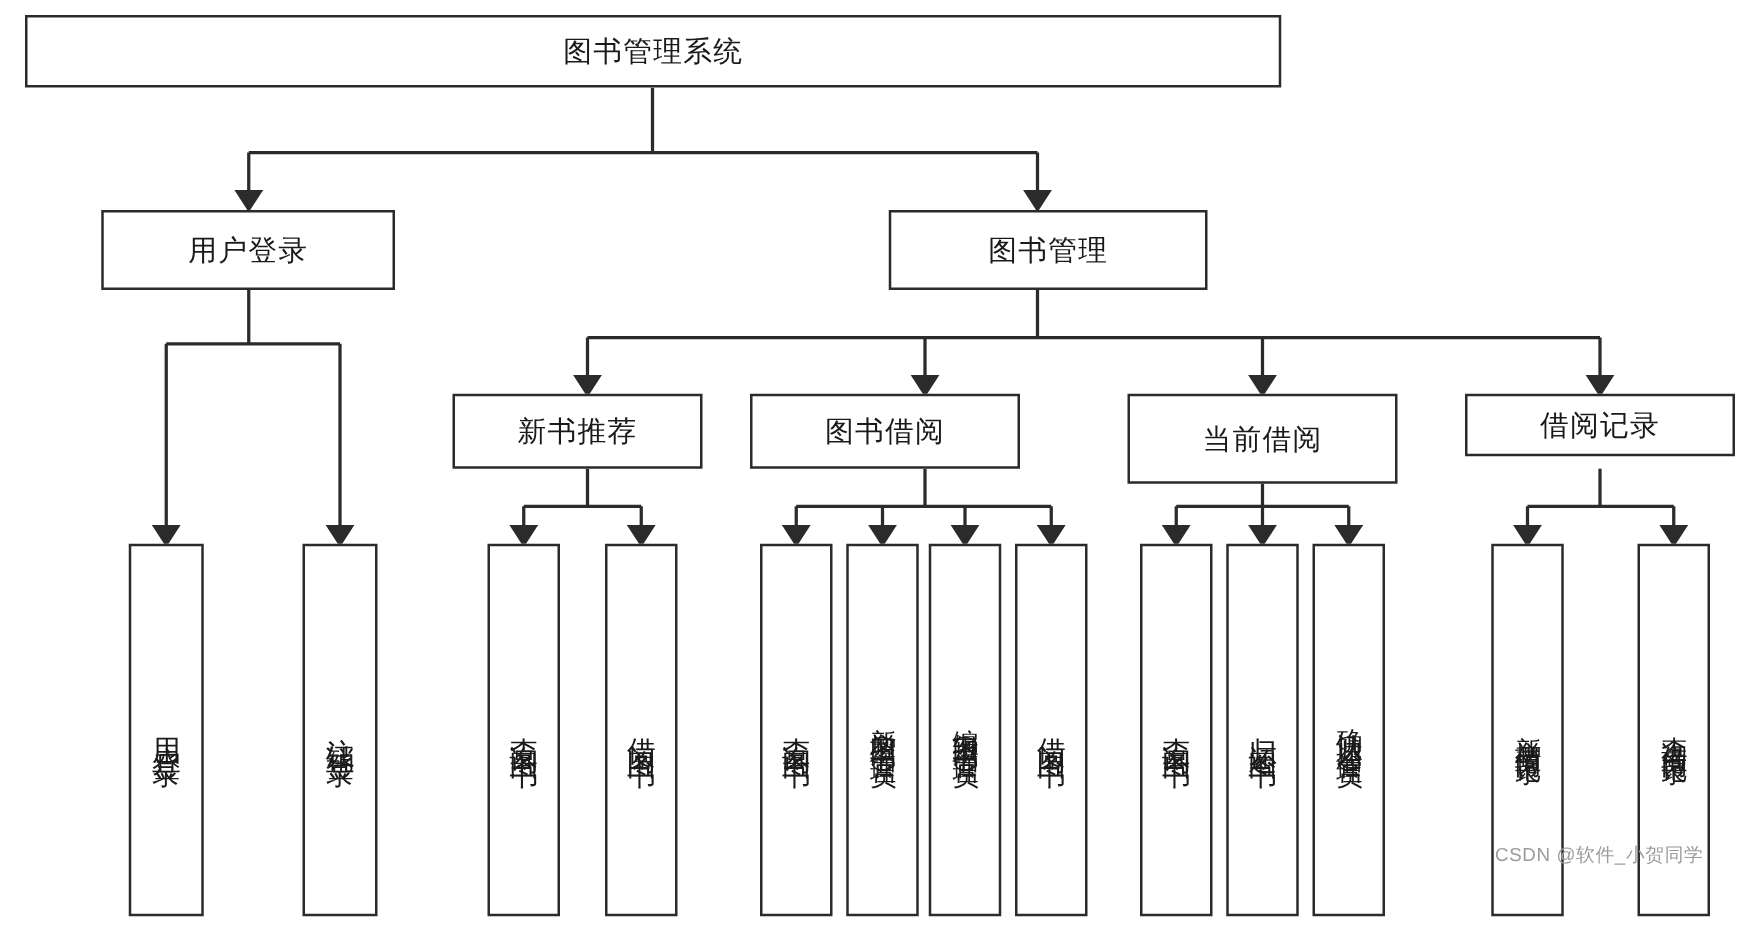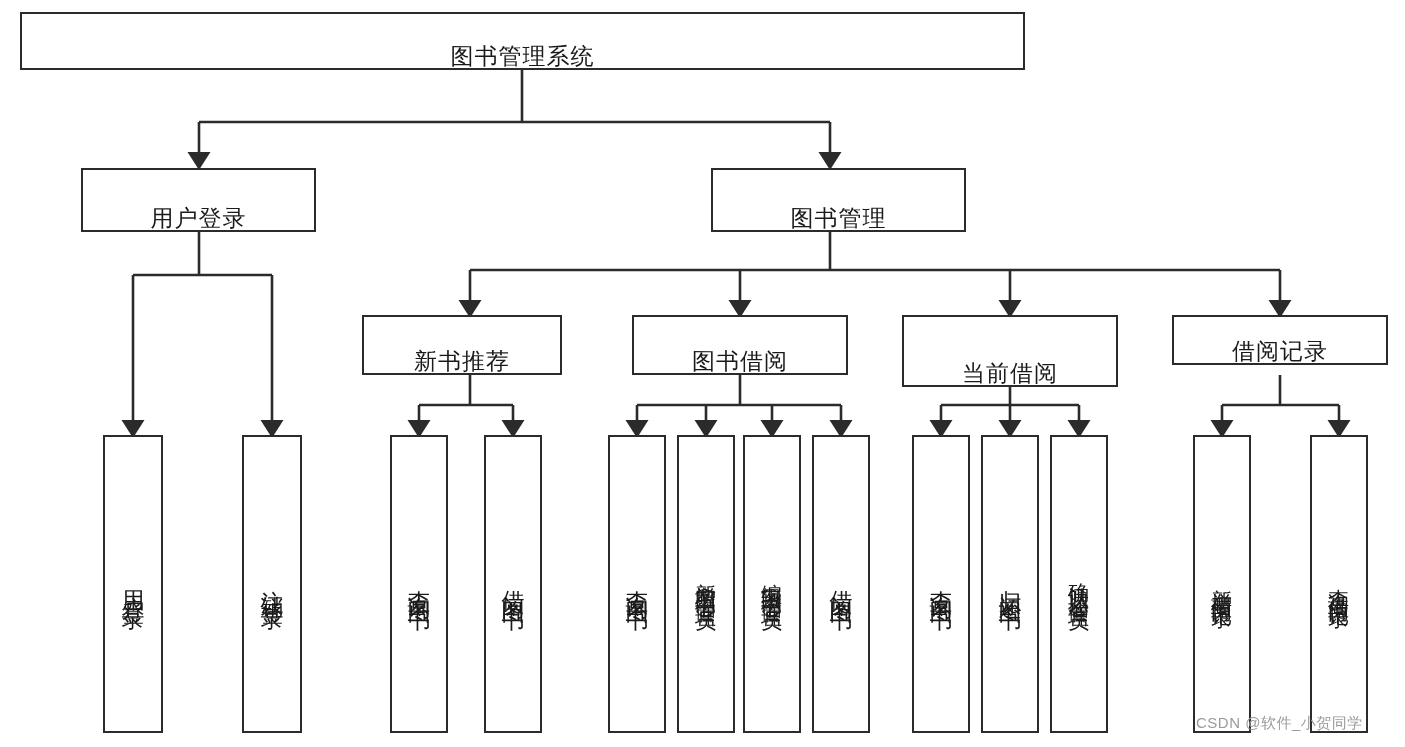--- a/index.html
+++ b/index.html
@@ -11,21 +11,21 @@
   }
   #canvas{position:relative;width:1405px;height:747px;}
   svg#wires{position:absolute;left:0;top:0;width:1405px;height:747px;}
 
   .node{
     position:absolute;
     box-sizing:border-box;
     background:#ffffff;
     border:2.2px solid #2b2b2b;
     display:flex;
-    align-items:flex-end;
+    align-items:center;
     justify-content:center;
     color:#1a1a1a;
   }
   .node .lbl{
     display:block;
     line-height:1.0;
     white-space:nowrap;
     text-align:center;
   }
   
@@ -44,21 +44,21 @@
     font-size:23px;
     line-height:1.0;
     letter-spacing:6px;
     white-space:nowrap;
     text-align:center;
   }
   .v-node.small .lbl{font-size:21px;letter-spacing:4px;}
 
   #watermark{
     position:absolute;
-    left:1196px;top:714px;
+    left:1196px;top:675px;
     font-size:15px;
     color:#9b9b9b;
     white-space:nowrap;
     letter-spacing:0.5px;
   }
 </style>
 </head>
 <body>
 
 <div id="canvas">
@@ -120,21 +120,21 @@
   <div class="node h-node" style="left:81px;top:168px;width:235px;height:64px;">
     <span class="lbl">用户登录</span>
   </div>
   <div class="node h-node" style="left:711px;top:168px;width:255px;height:64px;">
     <span class="lbl">图书管理</span>
   </div>
 
   <div class="node h-node" style="left:362px;top:315px;width:200px;height:60px;">
     <span class="lbl">新书推荐</span>
   </div>
-  <div class="node h-node" style="left:632px;top:315px;width:216px;height:60px;">
+  <div class="node h-node" style="left:600px;top:315px;width:216px;height:60px;">
     <span class="lbl">图书借阅</span>
   </div>
   <div class="node h-node" style="left:902px;top:315px;width:216px;height:72px;">
     <span class="lbl">当前借阅</span>
   </div>
   <div class="node h-node" style="left:1172px;top:315px;width:216px;height:50px;">
     <span class="lbl">借阅记录</span>
   </div>
 
   <div class="node v-node" style="left:103px;top:435px;width:60px;height:298px;">

